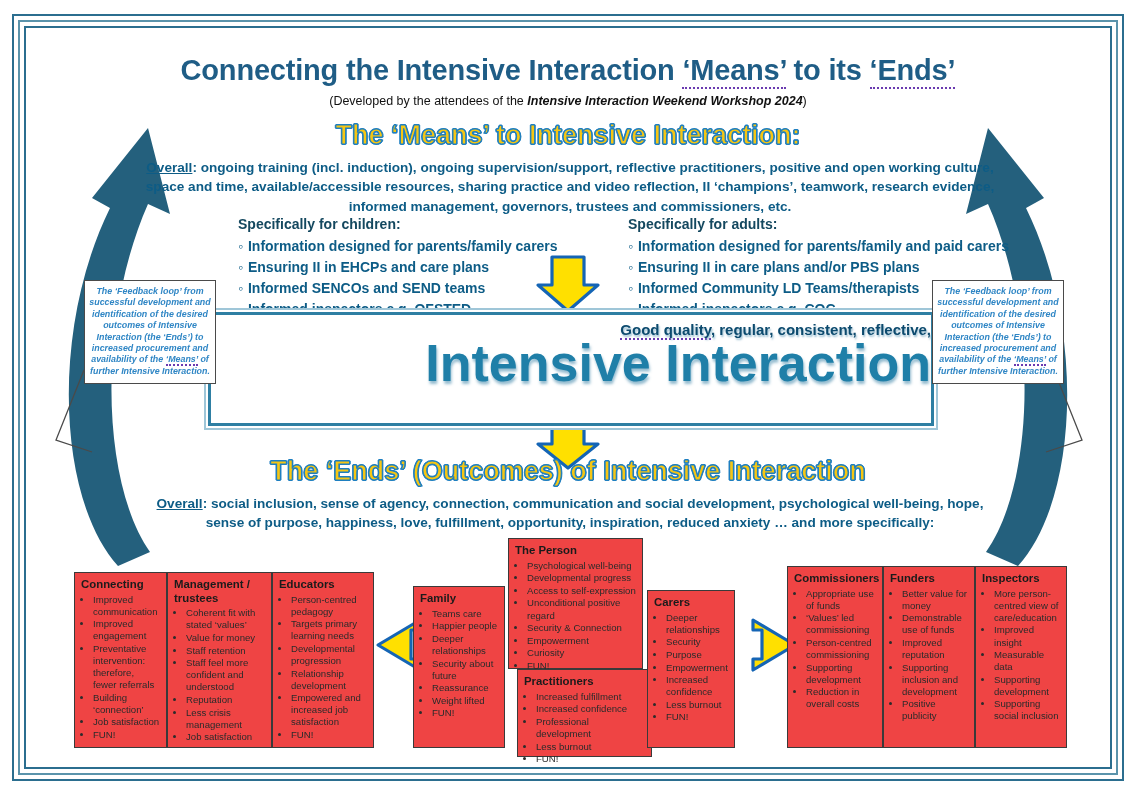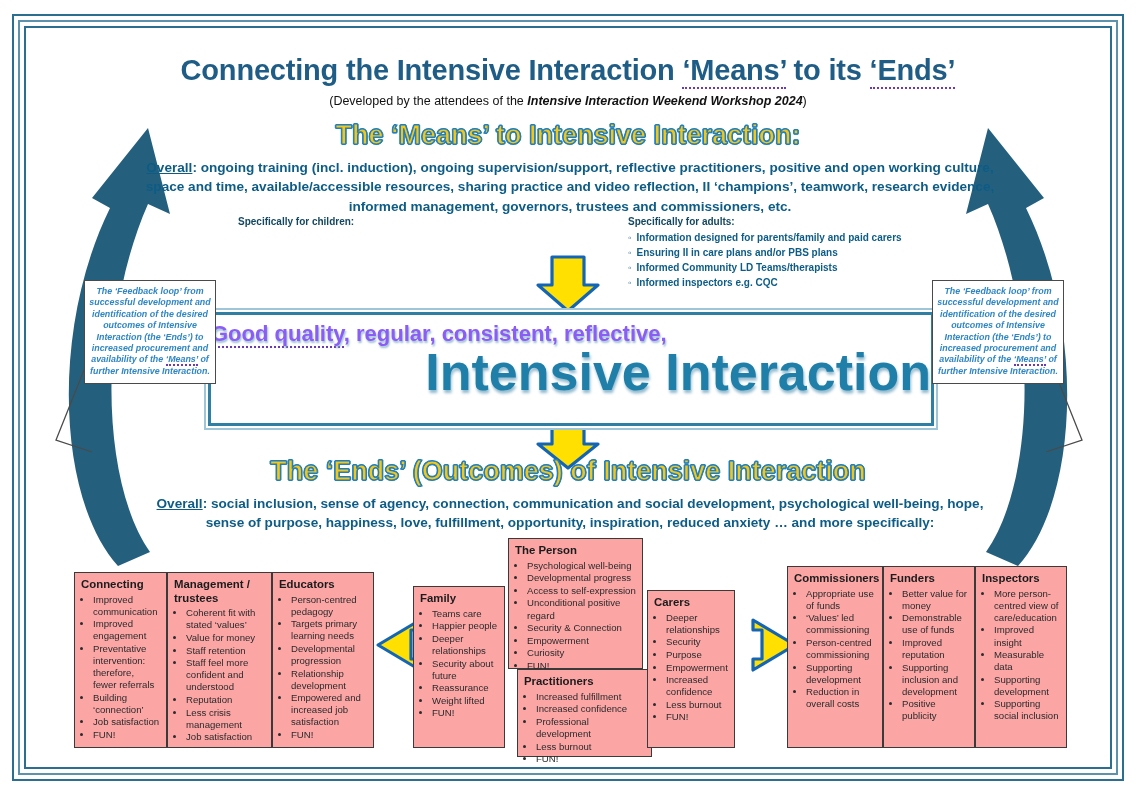--- a/index.html
+++ b/index.html
@@ -27,46 +27,46 @@
   #ends-banner{left:0;top:456px;}
 
   
   .overall{position:absolute;text-align:center;color:#0d5c86;font-weight:bold;
     font-size:13.6px;line-height:1.42;}
   .overall u{text-decoration:underline;text-align:center;}
   #means-overall{left:140px;top:158px;width:860px;}
   #ends-overall{left:140px;top:494px;width:860px;}
 
   
-  .spec{position:absolute;color:#0d5c86;font-weight:bold;font-size:10px;line-height:1.5;}
+  .spec{position:absolute;color:#0d5c86;font-weight:bold;font-size:14px;line-height:1.5;}
   .spec .hd{margin-bottom:1px;color:#14485f;}
   .spec ul{list-style:none;margin:0;padding:0;}
   .spec li:before{content:"\25E6";margin-right:5px;}
   #spec-children{left:238px;top:214px;}
   #spec-adults{left:628px;top:214px;}
 
   
   #center-box{position:absolute;left:208px;top:312px;width:720px;height:108px;
     background:#fff;border:3px solid #2e7fa3;box-shadow:0 0 0 2px #fff,0 0 0 4px #9fc6d8;}
-  #center-line1{text-align:left;margin-top:6px;font-size:22px;font-weight:bold;color:#8b5cf6;
+  #center-line1{text-align:right;margin-top:6px;font-size:15px;font-weight:bold;color:#0c4a6e;
     text-shadow:1px 2px 2px rgba(120,170,195,.75);}
   #center-line1 .dotu{border-bottom:2.5px dotted #6a3ab0;}
   #center-line2{text-align:right;margin-top:-2px;font-size:52px;font-weight:bold;color:#1f7fa8;
     line-height:1.05;text-shadow:1px 3px 3px rgba(120,170,195,.8);}
 
   
   .feedback{position:absolute;width:122px;border:1.4px solid #4a4a4a;background:#fff;
     padding:5px 4px 6px;font-size:8.9px;line-height:1.28;color:#2f86c5;
     font-style:italic;font-weight:bold;text-align:center;}
   .feedback .dotu{border-bottom:2px dotted #6a3ab0;}
   #feedback-left{left:84px;top:280px;}
   #feedback-right{left:932px;top:280px;}
 
   
-  .obox{position:absolute;border:1.3px solid #3a3a3a;background:#fca5a5;
+  .obox{position:absolute;border:1.3px solid #3a3a3a;background:#ef4444;
     padding:5px 6px 2px;box-sizing:border-box;}
   .obox h4{margin:0 0 2px;font-size:11.4px;font-weight:bold;color:#1b1b1b;line-height:1.2;}
   .obox ul{margin:0;padding-left:12px;list-style:disc;}
   .obox li{font-size:9.6px;line-height:1.26;color:#2b2b2b;margin-bottom:0.5px;}
 
   
   #vec{position:absolute;left:0;top:0;width:1136px;height:795px;pointer-events:none;}
 </style>
 </head>
 <body>
@@ -112,20 +112,26 @@
   </div>
 
   <div class="banner" id="means-banner">The ‘Means’ to Intensive Interaction:</div>
 
   <div class="overall" id="means-overall">
     <u>Overall</u><span>: ongoing training (incl. induction), ongoing supervision/support, reflective practitioners, positive and open working culture, space and time, available/accessible resources, sharing practice and video reflection, II ‘champions’, teamwork, research evidence, informed management, governors, trustees and commissioners, etc.</span>
   </div>
 
   <div class="spec" id="spec-children">
     <div class="hd">Specifically for children:</div>
+    <ul>
+      <li>Information designed for parents/family carers</li>
+      <li>Ensuring II in EHCPs and care plans</li>
+      <li>Informed SENCOs and SEND teams</li>
+      <li>Informed inspectors e.g. OFSTED</li>
+    </ul>
   </div>
 
   <div class="spec" id="spec-adults">
     <div class="hd">Specifically for adults:</div>
     <ul>
       <li>Information designed for parents/family and paid carers</li>
       <li>Ensuring II in care plans and/or PBS plans</li>
       <li>Informed Community LD Teams/therapists</li>
       <li>Informed inspectors e.g. CQC</li>
     </ul>

